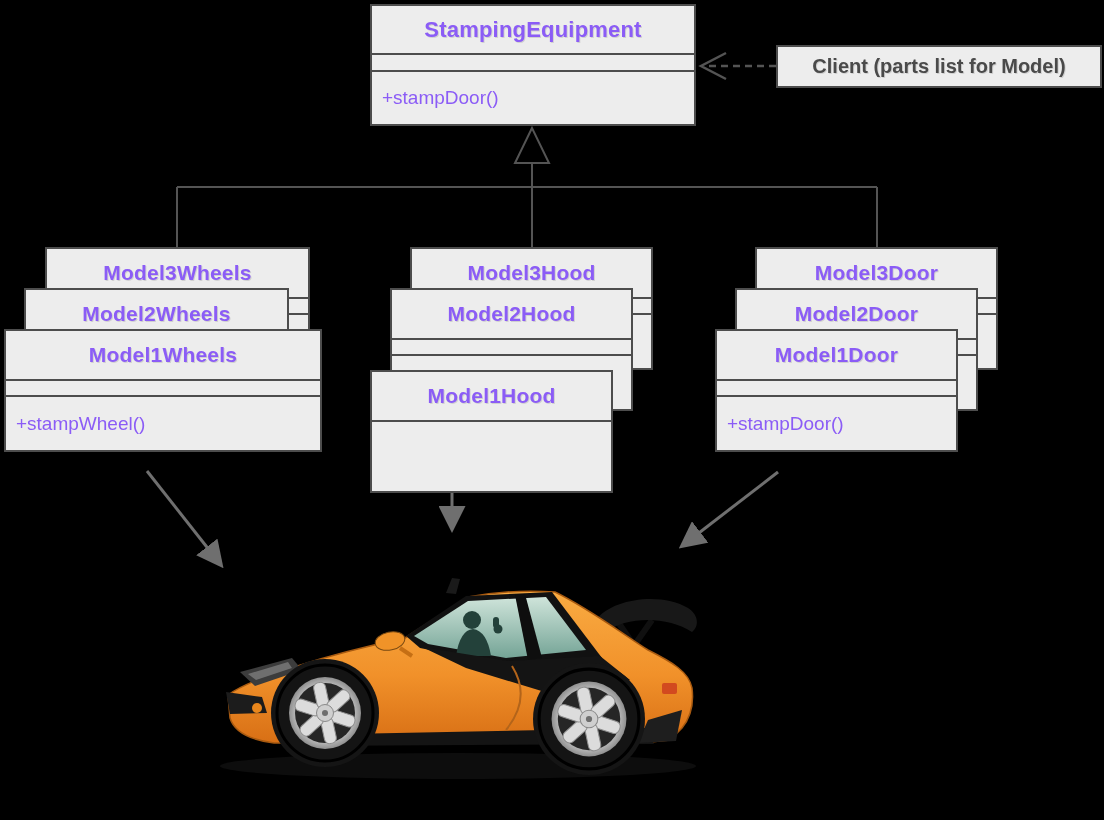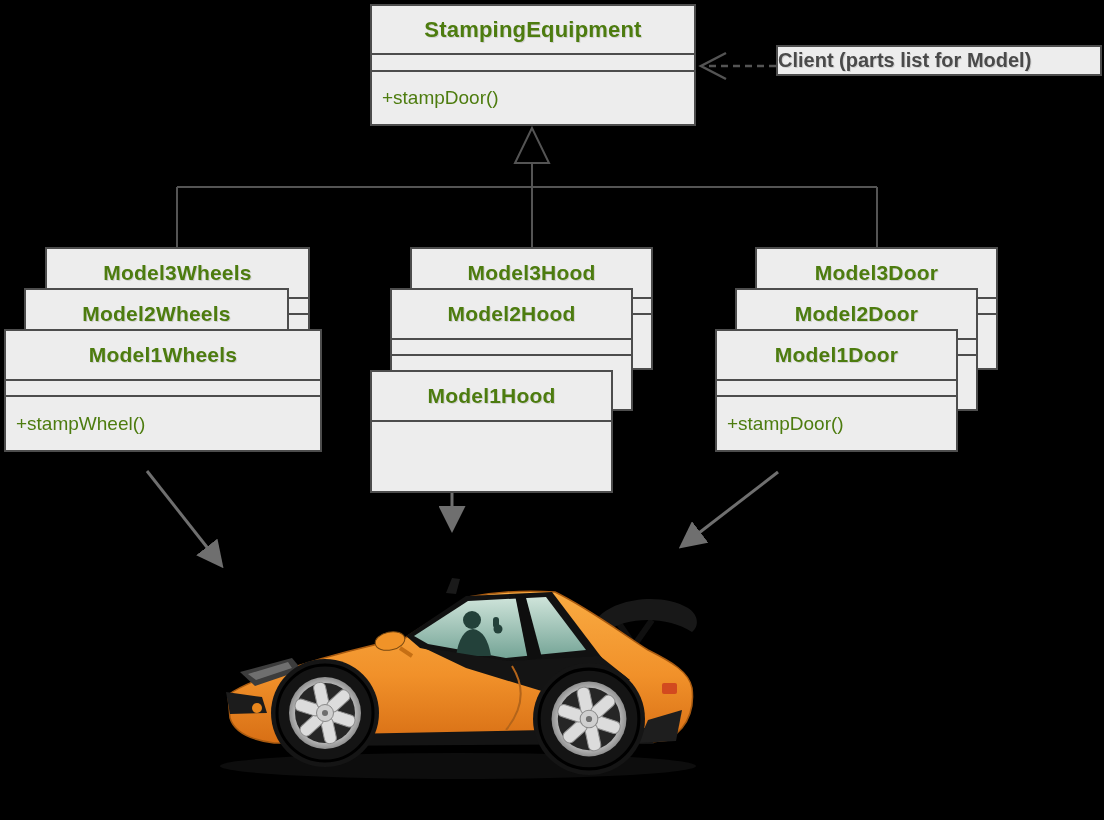--- a/index.html
+++ b/index.html
@@ -2,21 +2,21 @@
 <html><head>
 <meta charset="utf-8">
 <style>
   html,body{margin:0;padding:0;background:#000;}
   .stage{
     position:relative;width:1104px;height:820px;background:#000;overflow:hidden;
     font-family:"Liberation Sans", sans-serif;
   }
   .uml-box{
     position:absolute;box-sizing:border-box;background:#ededed;
-    border:2px solid #4d4d4d;display:flex;flex-direction:column;color:#4d7c0f;
+    border:2px solid #4d4d4d;display:flex;flex-direction:column;color:#8b5cf6;
   }
   .uml-title{
     display:flex;align-items:center;justify-content:center;
     font-weight:bold;font-size:21px;letter-spacing:0.2px;
     text-shadow:1px 1px 0 rgba(0,0,0,0.12);
   }
   .uml-attrs{border-top:2px solid #4d4d4d;}
   .uml-methods{
     flex:1;border-top:2px solid #4d4d4d;display:flex;align-items:center;
     padding-left:10px;font-size:19px;
@@ -24,23 +24,23 @@
   
   .super-box{left:370px;top:4px;width:326px;height:122px;}
   .super-box .uml-title{height:47px;font-size:22px;}
   .super-box .uml-attrs{height:15px;}
   
   .stack-box{height:123px;}
   .stack-box .uml-title{height:48px;}
   .stack-box .uml-attrs{height:14px;}
   
   .client-box{
-    position:absolute;left:776px;top:45px;width:326px;height:31px;box-sizing:border-box;
+    position:absolute;left:776px;top:45px;width:326px;height:43px;box-sizing:border-box;
     background:#ededed;border:2px solid #4d4d4d;color:#4a4a4a;
-    display:flex;align-items:center;justify-content:flex-start;
+    display:flex;align-items:center;justify-content:center;
     font-weight:bold;font-size:20px;text-shadow:1px 1px 0 rgba(0,0,0,0.12);
   }
   .overlay{position:absolute;left:0;top:0;pointer-events:none;}
   .car-svg{position:absolute;left:210px;top:570px;}
 </style>
 </head>
 <body>
 
 <div class="stage">
 

